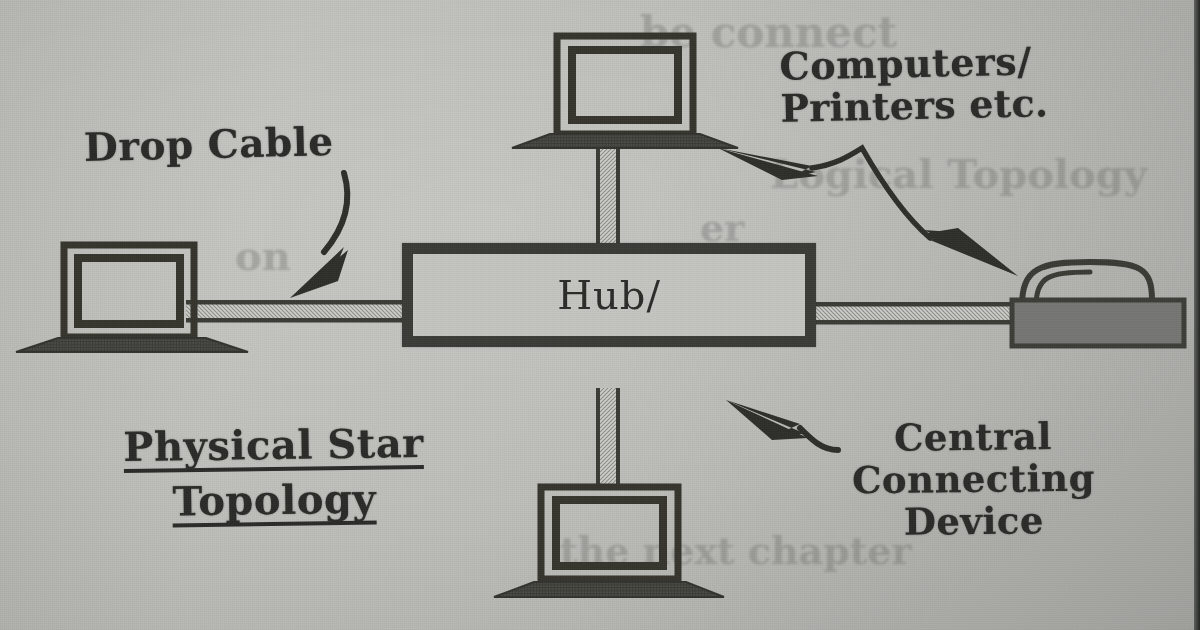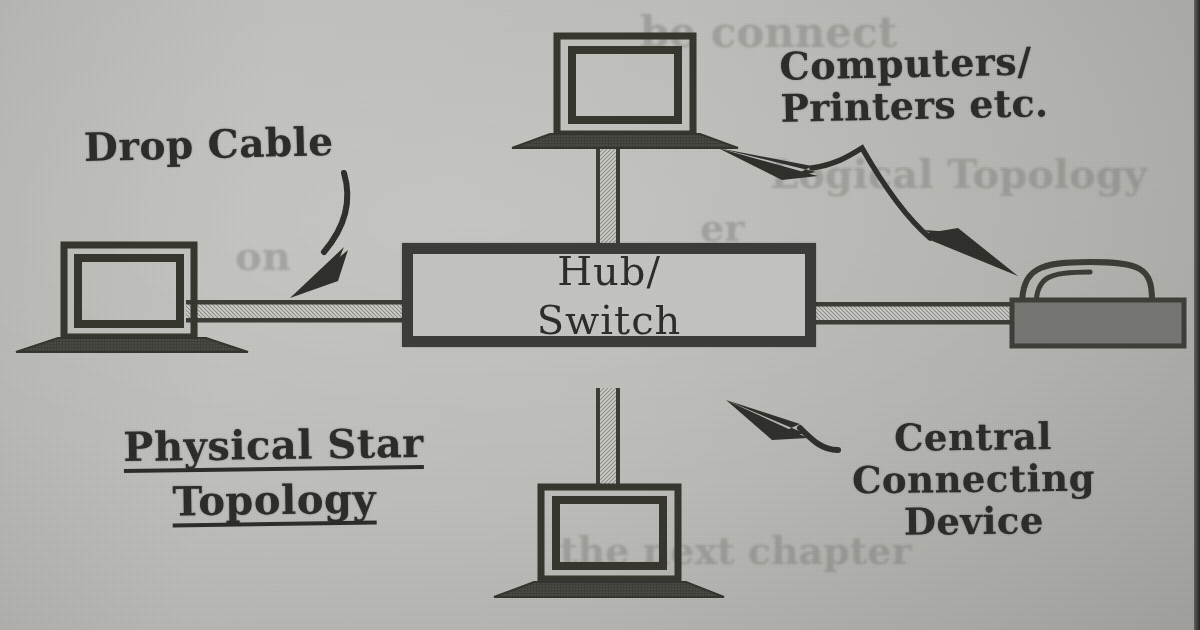--- a/index.html
+++ b/index.html
@@ -237,21 +237,20 @@
         <path d="M726,400 L806,434 L778,434 L800,424 Z" fill="#2e2e2a"></path>
         <path d="M726,400 L808,438 L772,440 Z" fill="#2e2e2a"></path>
       </g>
 
     </g>
   </svg>
 
   <div id="hub-box">
     <div id="label-hub">
       <span class="l1">Hub/</span>
-      <span class="l2">Switch</span>
     </div>
   </div>
 
   <div class="lbl" id="label-drop-cable">Drop Cable</div>
 
   <div class="lbl" id="label-computers">
     <span class="l1">Computers/</span>
     <span class="l2">Printers etc.</span>
   </div>
 

